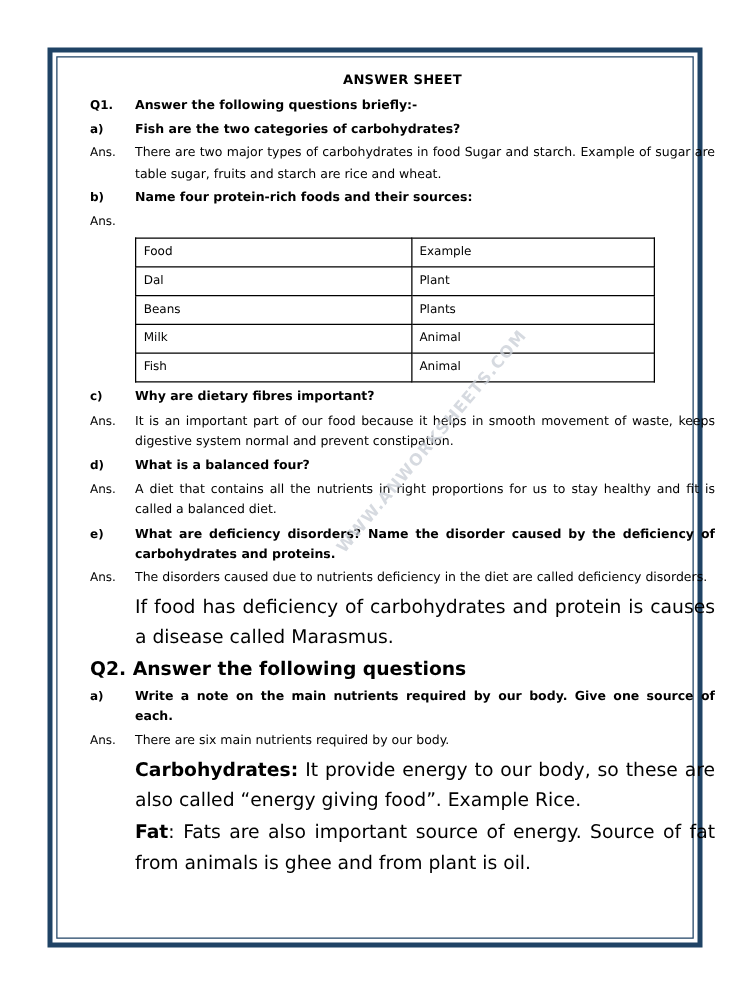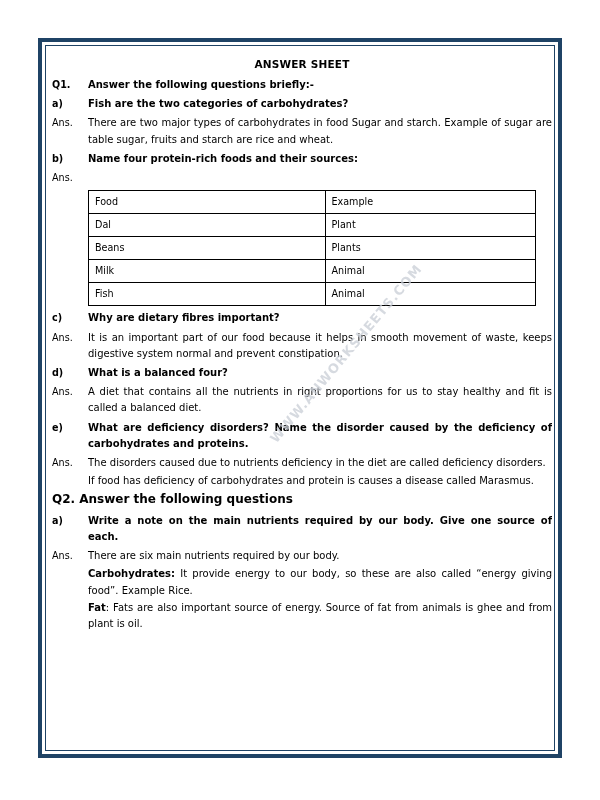--- a/index.html
+++ b/index.html
@@ -33,21 +33,21 @@
     right: 3px;
     bottom: 3px;
     border: 1px solid #1f4365;
     box-sizing: border-box;
     background: #ffffff;
   }
 
   
   .content {
     position: absolute;
-    left: 6px;
+    left: 26px;
     top: 6px;
     width: 500px;
     height: 700px;
     overflow: hidden;
   }
 
   .doc-title {
     text-align: center;
     font-weight: bold;
     font-size: 10.5px;
@@ -77,43 +77,43 @@
     color: #000000;
     text-align: justify;
     text-justify: inter-word;
   }
   .row-body.bold { font-weight: bold; }
   .row.qhead { margin-bottom: 3px; }
   .row.ans { margin-bottom: 3px; }
 
   
   .full-head {
-    font-size: 12px;
+    font-size: 15px;
     font-weight: bold;
     line-height: 1.62;
     color: #000000;
     margin-bottom: 3px;
   }
 
   
   .sub-para {
     margin-left: 36px;
-    font-size: 10px;
+    font-size: 15px;
     line-height: 1.62;
     color: #000000;
     text-align: justify;
     text-justify: inter-word;
     margin-bottom: 1px;
   }
   .sub-para b { font-weight: bold; }
 
   
   .tbl-wrap {
     margin: 5px 0 4px 36px;
-    width: 448px;
+    width: 416px;
   }
   table.foods {
     border-collapse: collapse;
     width: 100%;
     table-layout: fixed;
   }
   table.foods td {
     border: 1px solid #000000;
     padding: 3px 6px 4px 6px;
     font-size: 9.6px;

